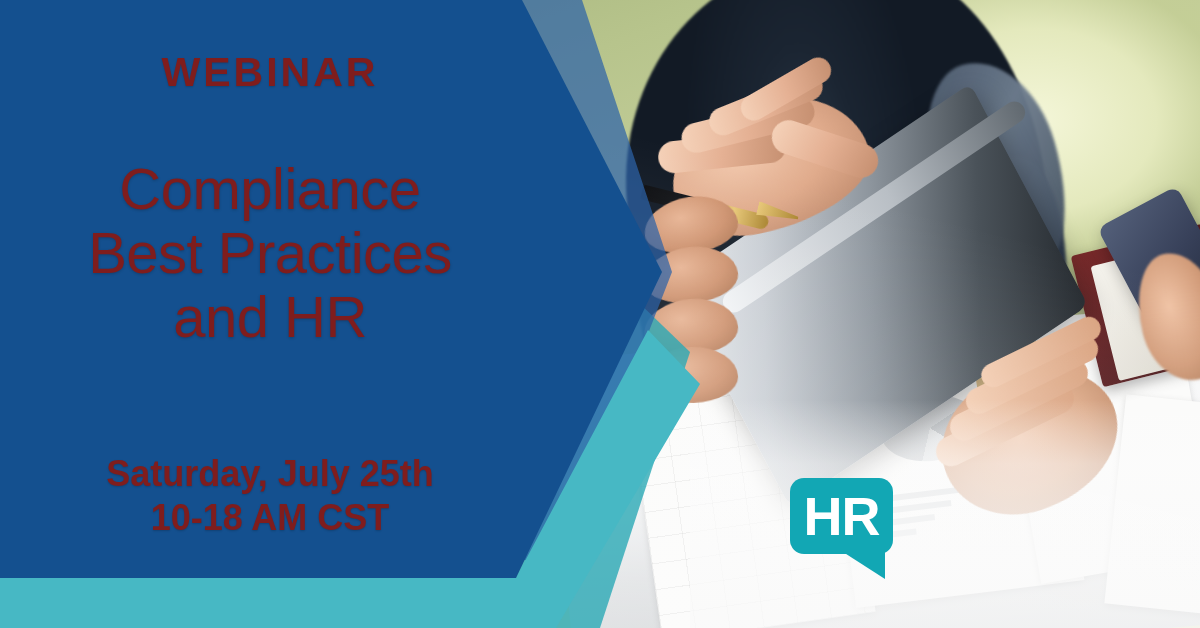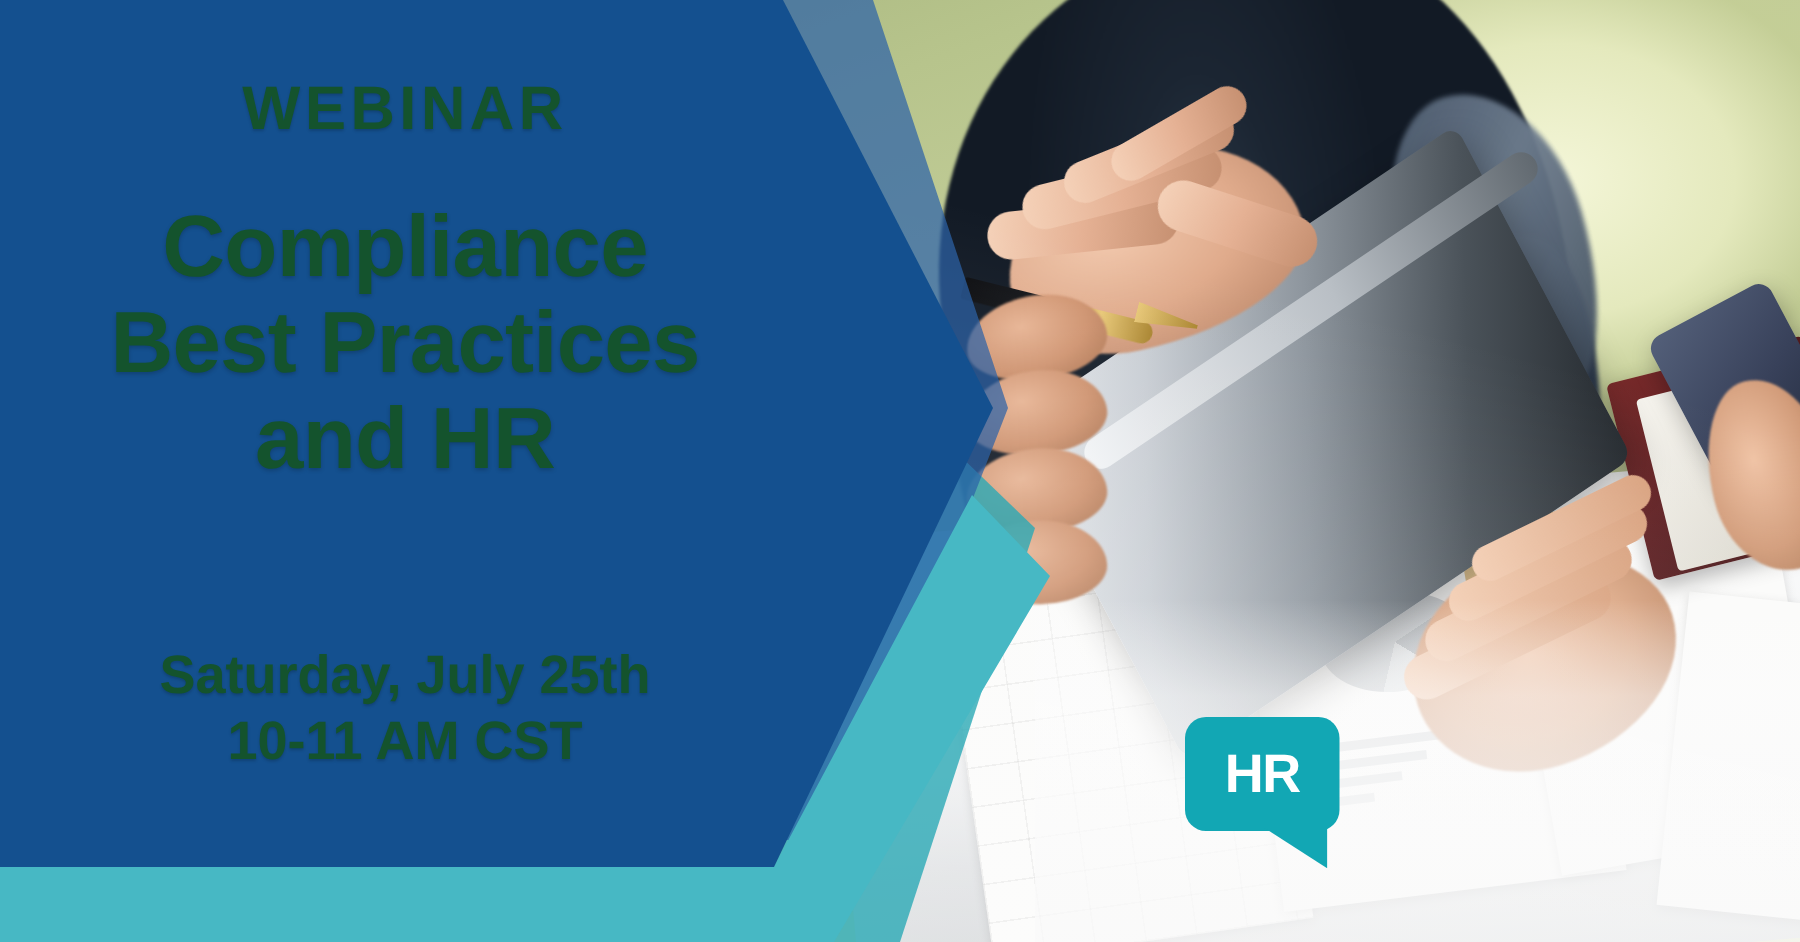--- a/index.html
+++ b/index.html
@@ -265,38 +265,38 @@
   .blue-panel{
     position:absolute; left:0; top:0; width:1200px; height:628px;
     background:#14508f;
     clip-path:polygon(0 0, 522px 0, 662px 272px, 516px 578px, 0 578px);
   }
 
   
   .content{
     position:absolute; left:0; top:0; width:540px; height:578px;
     padding:40px 30px 0 30px;
-    color:#14532d;
+    color:#7f1d1d;
     text-align:center;
   }
   .kicker{
     font-family:"Liberation Sans", sans-serif;
     font-weight:bold;
     font-size:41px;
     letter-spacing:3px;
     margin-top:12px;
     line-height:1;
     text-shadow:0 1px 2px rgba(0,0,0,.18);
   }
   .headline{
     font-family:"Liberation Sans", sans-serif;
-    font-weight:bold;
+    font-weight:normal;
     font-size:58px;
     line-height:1.1;
-    margin-top:40px;
+    margin-top:64px;
     letter-spacing:-0.5px;
     text-shadow:0 1px 3px rgba(0,0,0,.2);
   }
   .headline .ln{ display:block; white-space:nowrap; }
   .when{
     font-family:"Liberation Sans", sans-serif;
     font-weight:bold;
     font-size:36px;
     line-height:1.22;
     margin-top:104px;
@@ -322,21 +322,21 @@
     margin-left:8px;
     width:103px; height:76px;
     background:#12a7b4;
     border-radius:14px;
   }
   .logo-bubble .hr{
     position:absolute; inset:0;
     display:flex; align-items:center; justify-content:center;
     font-family:"Liberation Sans", sans-serif;
     font-weight:bold;
-    font-size:36px;
+    font-size:54px;
     letter-spacing:-1px;
     color:#ffffff;
     line-height:1;
   }
   .logo-bubble .tail{
     position:absolute; right:8px; bottom:-25px;
     width:42px; height:27px;
     background:#12a7b4;
     clip-path:polygon(0 0, 100% 0, 100% 100%);
   }
@@ -427,21 +427,21 @@
     <div class="kicker">WEBINAR</div>
 
     <div class="headline">
       <span class="ln">Compliance</span>
       <span class="ln">Best Practices</span>
       <span class="ln">and HR</span>
     </div>
 
     <div class="when">
       <span class="ln">Saturday, July 25th</span>
-      <span class="ln">10-11 AM CST</span>
+      <span class="ln">10-18 AM CST</span>
     </div>
   </div>
 
   <div class="logo">
     <span class="logo-bubble">
       <span class="hr">HR</span>
       <span class="tail"></span>
     </span>
   </div>
 

